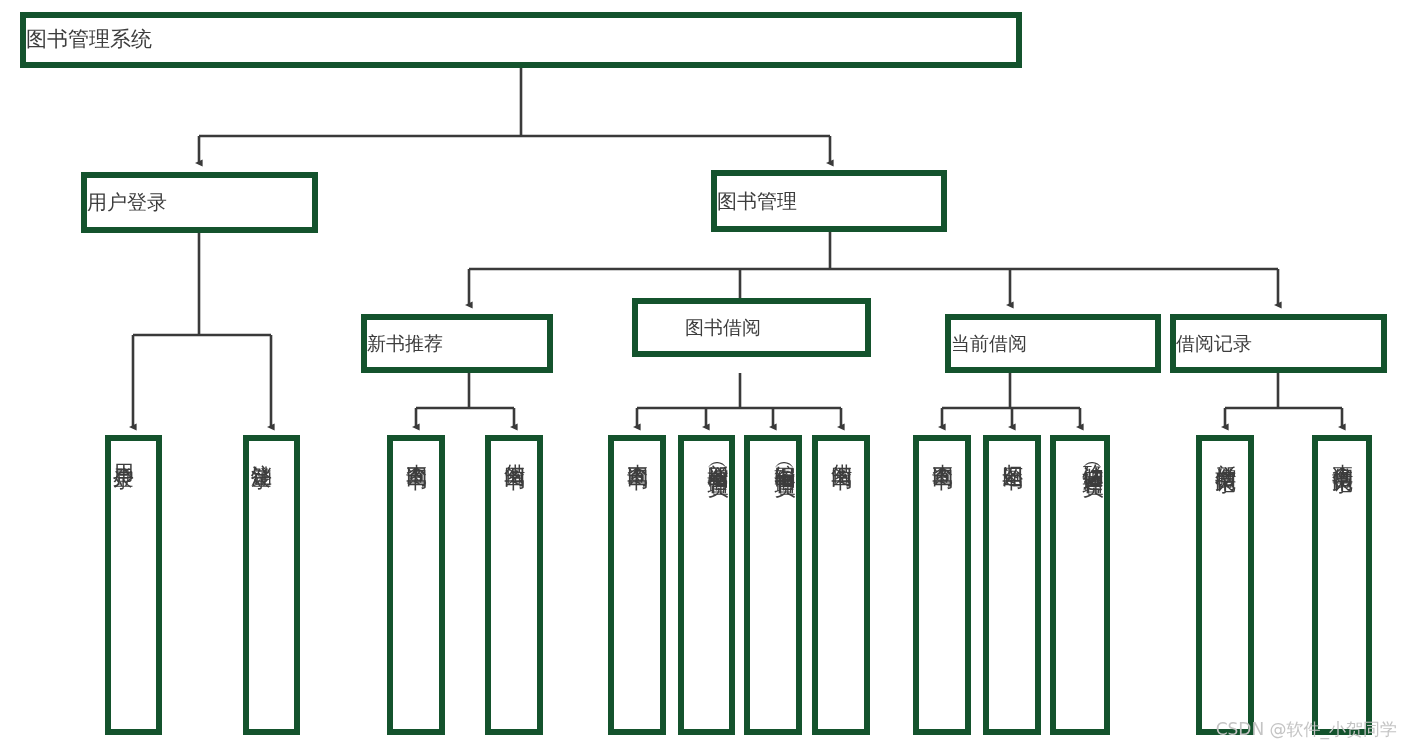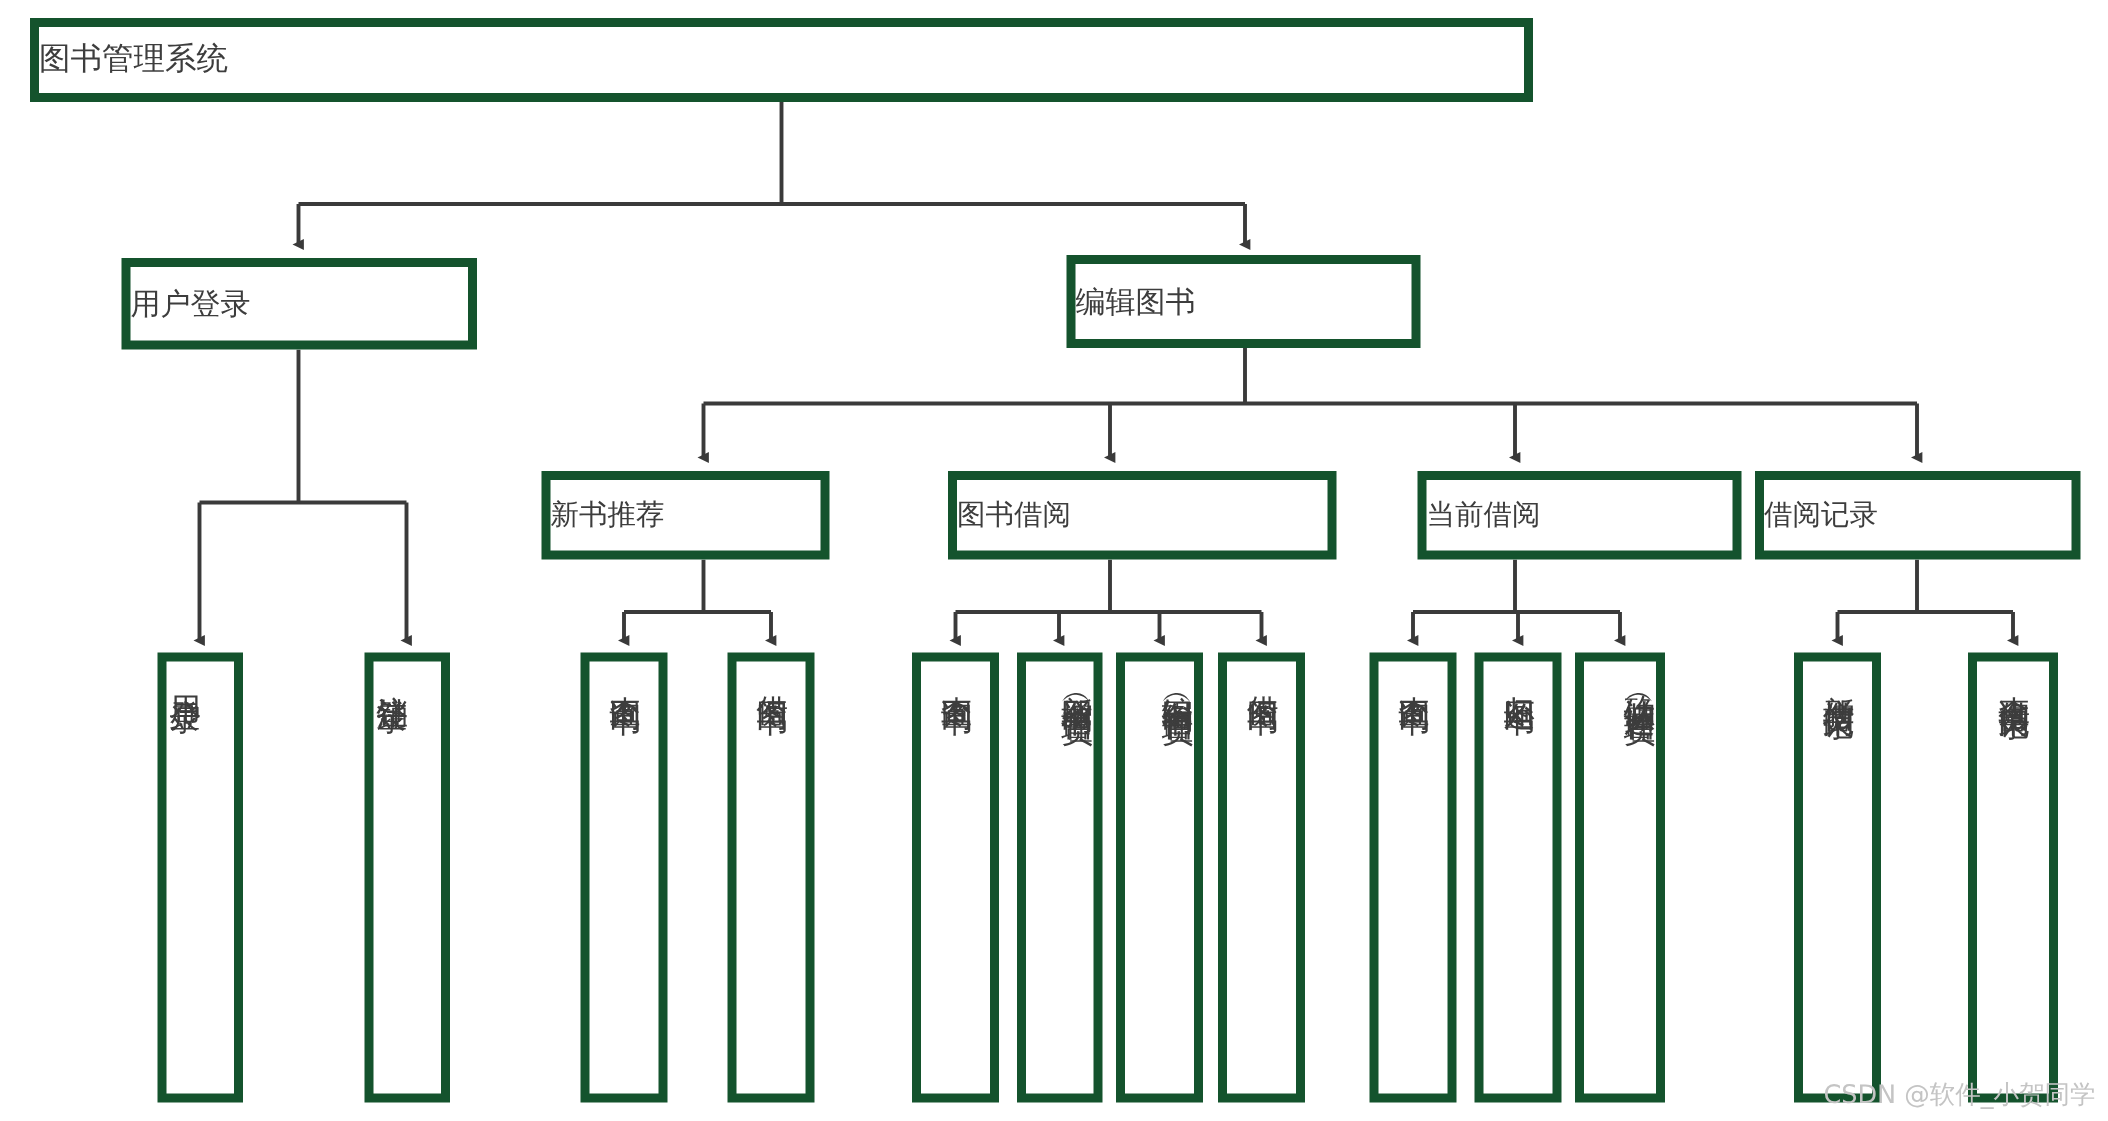--- a/index.html
+++ b/index.html
@@ -126,27 +126,27 @@
   </svg>
 
   <div class="node root" style="left:20px; top:12px; width:1002px; height:56px;">
     <span class="label">图书管理系统</span>
   </div>
 
   <div class="node level2" style="left:81px; top:172px; width:237px; height:61px;">
     <span class="label">用户登录</span>
   </div>
   <div class="node level2" style="left:711px; top:170px; width:236px; height:62px;">
-    <span class="label">编辑图书</span>
+    <span class="label">图书管理</span>
   </div>
 
   <div class="node level3" style="left:361px; top:314px; width:192px; height:59px;">
     <span class="label">新书推荐</span>
   </div>
-  <div class="node level3" style="left:632px; top:314px; width:259px; height:59px;">
+  <div class="node level3" style="left:632px; top:298px; width:239px; height:59px;padding-left:47px;">
     <span class="label">图书借阅</span>
   </div>
   <div class="node level3" style="left:902px; top:314px; width:216px; height:59px;margin-left:43px;">
     <span class="label">当前借阅</span>
   </div>
   <div class="node level3" style="left:1170px; top:314px; width:217px; height:59px;">
     <span class="label">借阅记录</span>
   </div>
 
   <div class="node leaf align-bottom" style="left:105px; top:435px; width:57px; height:300px;">

